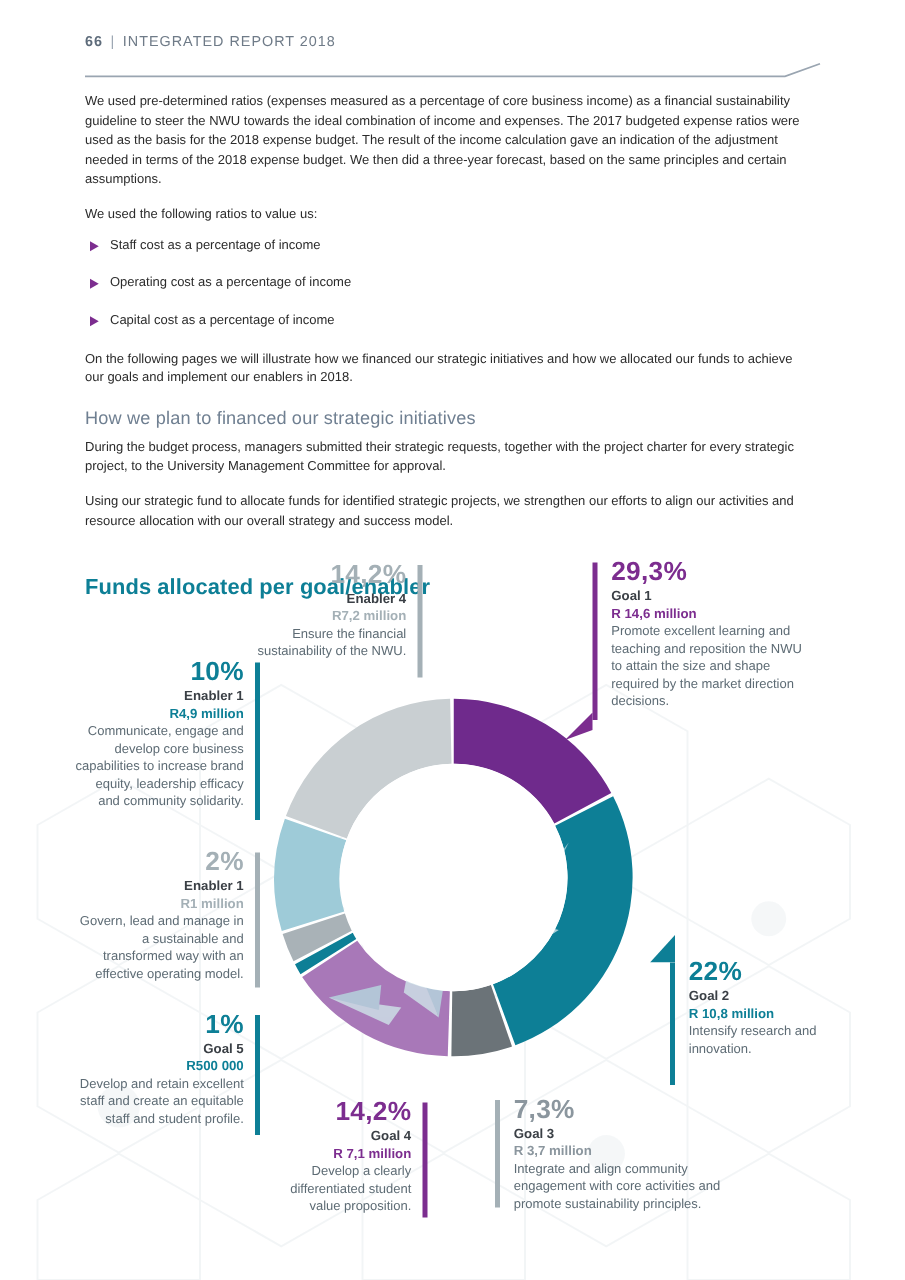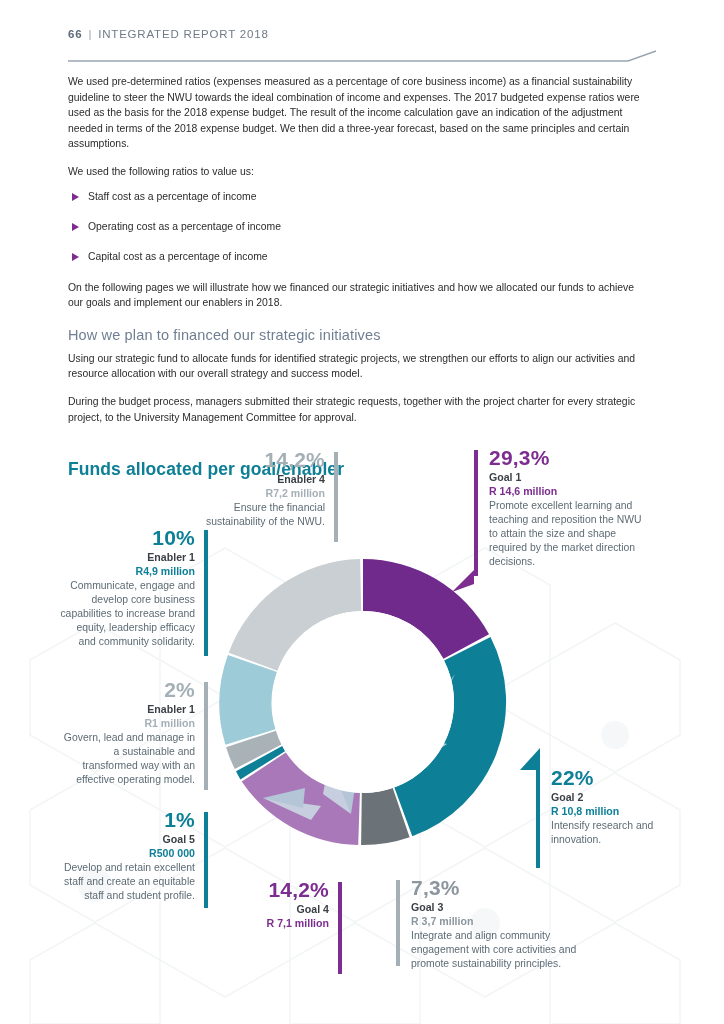--- a/index.html
+++ b/index.html
@@ -190,22 +190,22 @@
       <div class="bullet">
         <span class="bullet-tri"></span>
         <span class="bullet-text">Capital cost as a percentage of income</span>
       </div>
     </div>
 
     <p class="para">On the following pages we will illustrate how we financed our strategic initiatives and how we allocated our funds to achieve our goals and implement our enablers in 2018.</p>
 
     <h2 class="sub-head">How we plan to financed our strategic initiatives</h2>
 
+    <p class="para">During the budget process, managers submitted their strategic requests, together with the project charter for every strategic project, to the University Management Committee for approval.</p>
     <p class="para">Using our strategic fund to allocate funds for identified strategic projects, we strengthen our efforts to align our activities and resource allocation with our overall strategy and success model.</p>
-    <p class="para">During the budget process, managers submitted their strategic requests, together with the project charter for every strategic project, to the University Management Committee for approval.</p>
   </div>
 
   <div class="chart-title">Funds allocated per goal/enabler</div>
 
   <div class="chart-area">
 
     <svg class="donut" width="290" height="300" viewBox="0 0 290 300">
       <g transform="translate(145,150)">
 
         <path fill="#6f2a8c" d="M0,-143 A143,143 0 0,1 126.0,-67.7 L80.5,-43.2 A91,91 0 0,0 0,-91 Z"></path>
@@ -278,20 +278,21 @@
       <div class="name">Goal 5</div>
       <div class="amt c-teal">R500 000</div>
       <div class="desc">Develop and retain excellent staff and create an equitable staff and student profile.</div>
     </div>
     <div class="vrule" style="left:204px; top:372px; height:96px; background:#0d7f96;"></div>
 
     <div class="callout ca-right" style="left:212px; top:438px; width:128px;">
       <div class="pct c-mauve">14,2%</div>
       <div class="name">Goal 4</div>
       <div class="amt c-mauve">R 7,1 million</div>
+      <div class="desc">Develop a clearly differentiated student value proposition.</div>
     </div>
     <div class="vrule" style="left:338px; top:442px; height:92px; background:#7c2d8f;"></div>
 
     <div class="callout ca-left" style="left:400px; top:436px; width:200px;">
       <div class="pct c-gray">7,3%</div>
       <div class="name">Goal 3</div>
       <div class="amt c-gray">R 3,7 million</div>
       <div class="desc">Integrate and align community engagement with core activities and promote sustainability principles.</div>
     </div>
     <div class="vrule" style="left:396px; top:440px; height:86px; background:#a4b0b6;"></div>

